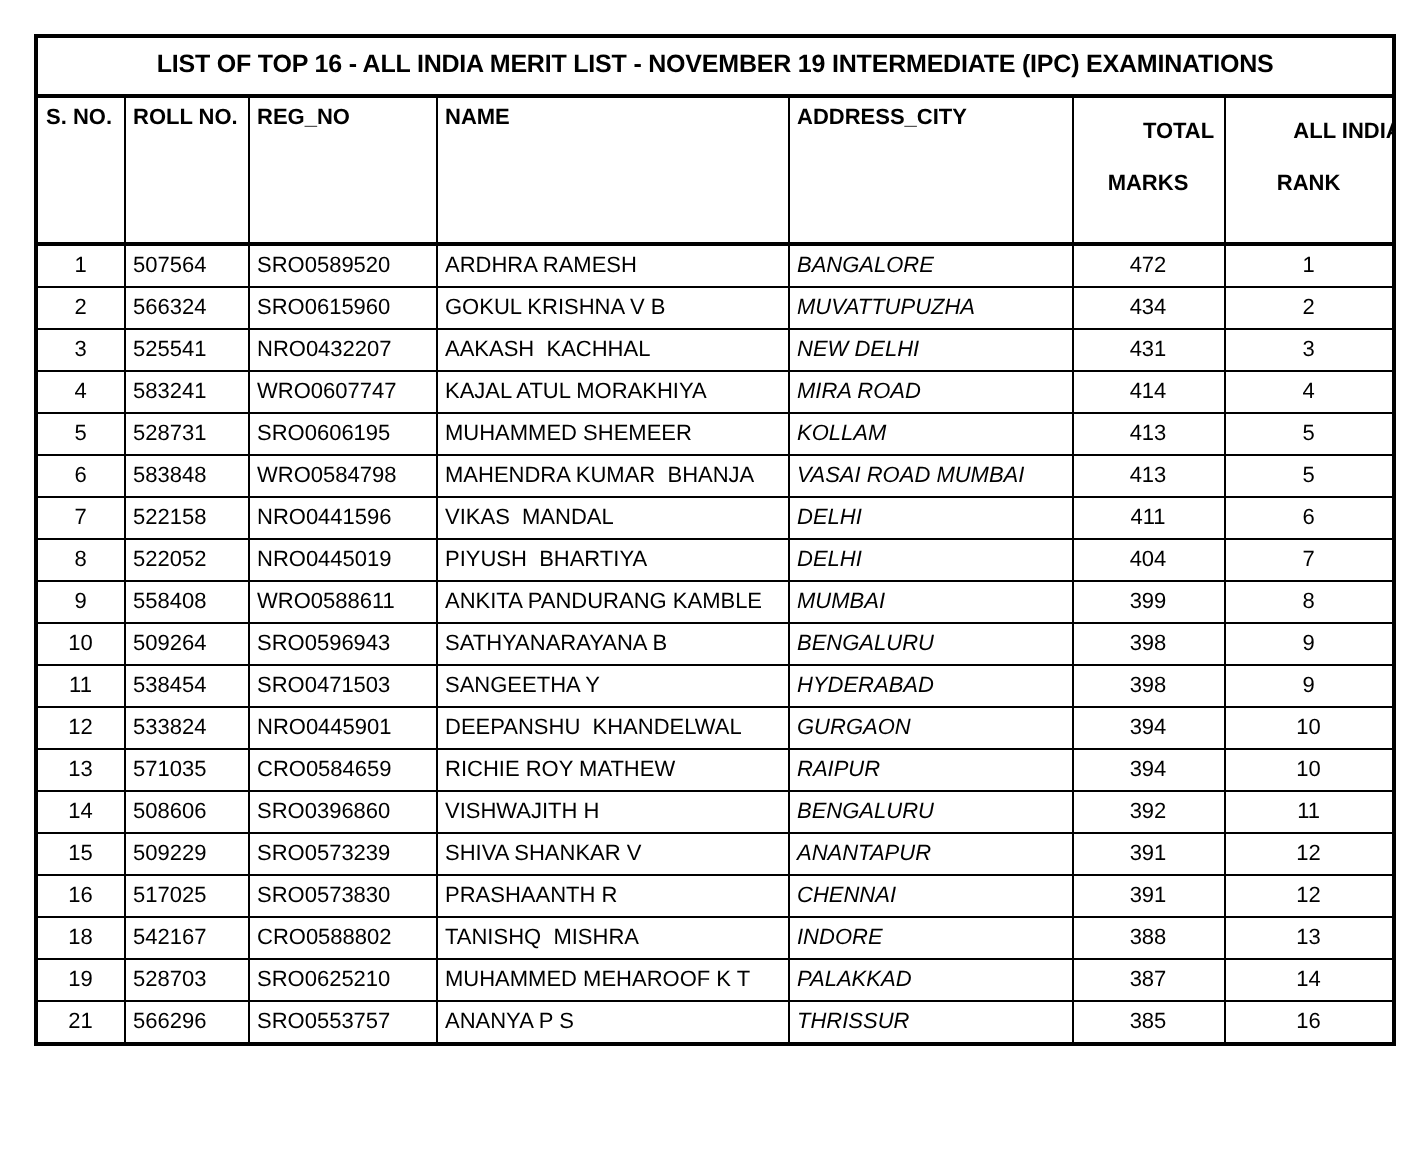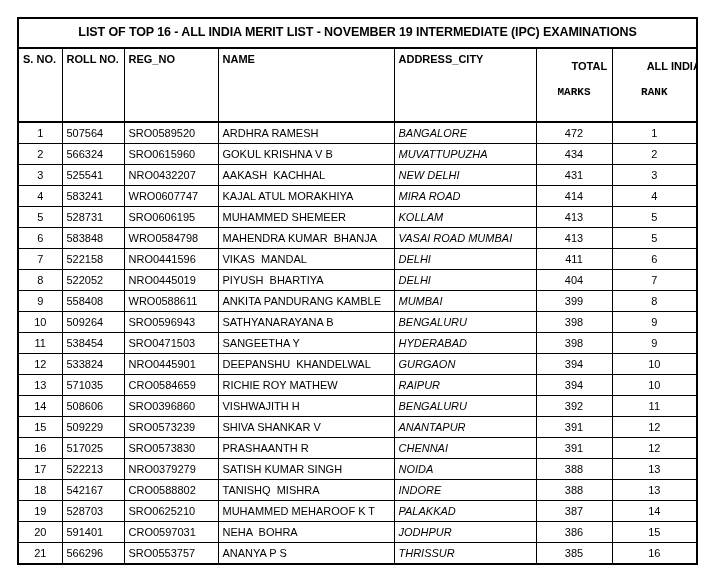--- a/index.html
+++ b/index.html
@@ -59,21 +59,20 @@
     vertical-align: top;
     padding-top: 5px;
   }
   .head-row th.center {
     text-align: center;
     vertical-align: middle;
   }
   .head-row th.center .l2 {
     display: block;
     margin-top: 3px;
-    font-family: Liberation Mono, monospace;
   }
   tbody td {
     height: 20px;
   }
   td.c-sno { text-align: center; }
   td.c-roll { text-align: left; }
   td.c-reg { text-align: left; }
   td.c-name { text-align: left; margin-left: 10px; }
   td.c-city { text-align: left; font-style: italic; }
   td.c-marks { text-align: center; margin-left: 23px; }
@@ -277,56 +276,38 @@
         <tr>
           <td class="c-sno">16</td>
           <td class="c-roll">517025</td>
           <td class="c-reg">SRO0573830</td>
           <td class="c-name">PRASHAANTH R</td>
           <td class="c-city">CHENNAI</td>
           <td class="c-marks">391</td>
           <td class="c-rank">12</td>
         </tr>
         <tr>
-          <td class="c-sno">17</td>
-          <td class="c-roll">522213</td>
-          <td class="c-reg">NRO0379279</td>
-          <td class="c-name">SATISH KUMAR SINGH</td>
-          <td class="c-city">NOIDA</td>
-          <td class="c-marks">388</td>
-          <td class="c-rank">13</td>
-        </tr>
-        <tr>
           <td class="c-sno">18</td>
           <td class="c-roll">542167</td>
           <td class="c-reg">CRO0588802</td>
           <td class="c-name">TANISHQ  MISHRA</td>
           <td class="c-city">INDORE</td>
           <td class="c-marks">388</td>
           <td class="c-rank">13</td>
         </tr>
         <tr>
           <td class="c-sno">19</td>
           <td class="c-roll">528703</td>
           <td class="c-reg">SRO0625210</td>
           <td class="c-name">MUHAMMED MEHAROOF K T</td>
           <td class="c-city">PALAKKAD</td>
           <td class="c-marks">387</td>
           <td class="c-rank">14</td>
         </tr>
         <tr>
-          <td class="c-sno">20</td>
-          <td class="c-roll">591401</td>
-          <td class="c-reg">CRO0597031</td>
-          <td class="c-name">NEHA  BOHRA</td>
-          <td class="c-city">JODHPUR</td>
-          <td class="c-marks">386</td>
-          <td class="c-rank">15</td>
-        </tr>
-        <tr>
           <td class="c-sno">21</td>
           <td class="c-roll">566296</td>
           <td class="c-reg">SRO0553757</td>
           <td class="c-name">ANANYA P S</td>
           <td class="c-city">THRISSUR</td>
           <td class="c-marks">385</td>
           <td class="c-rank">16</td>
         </tr>
       </tbody>
   </table>

